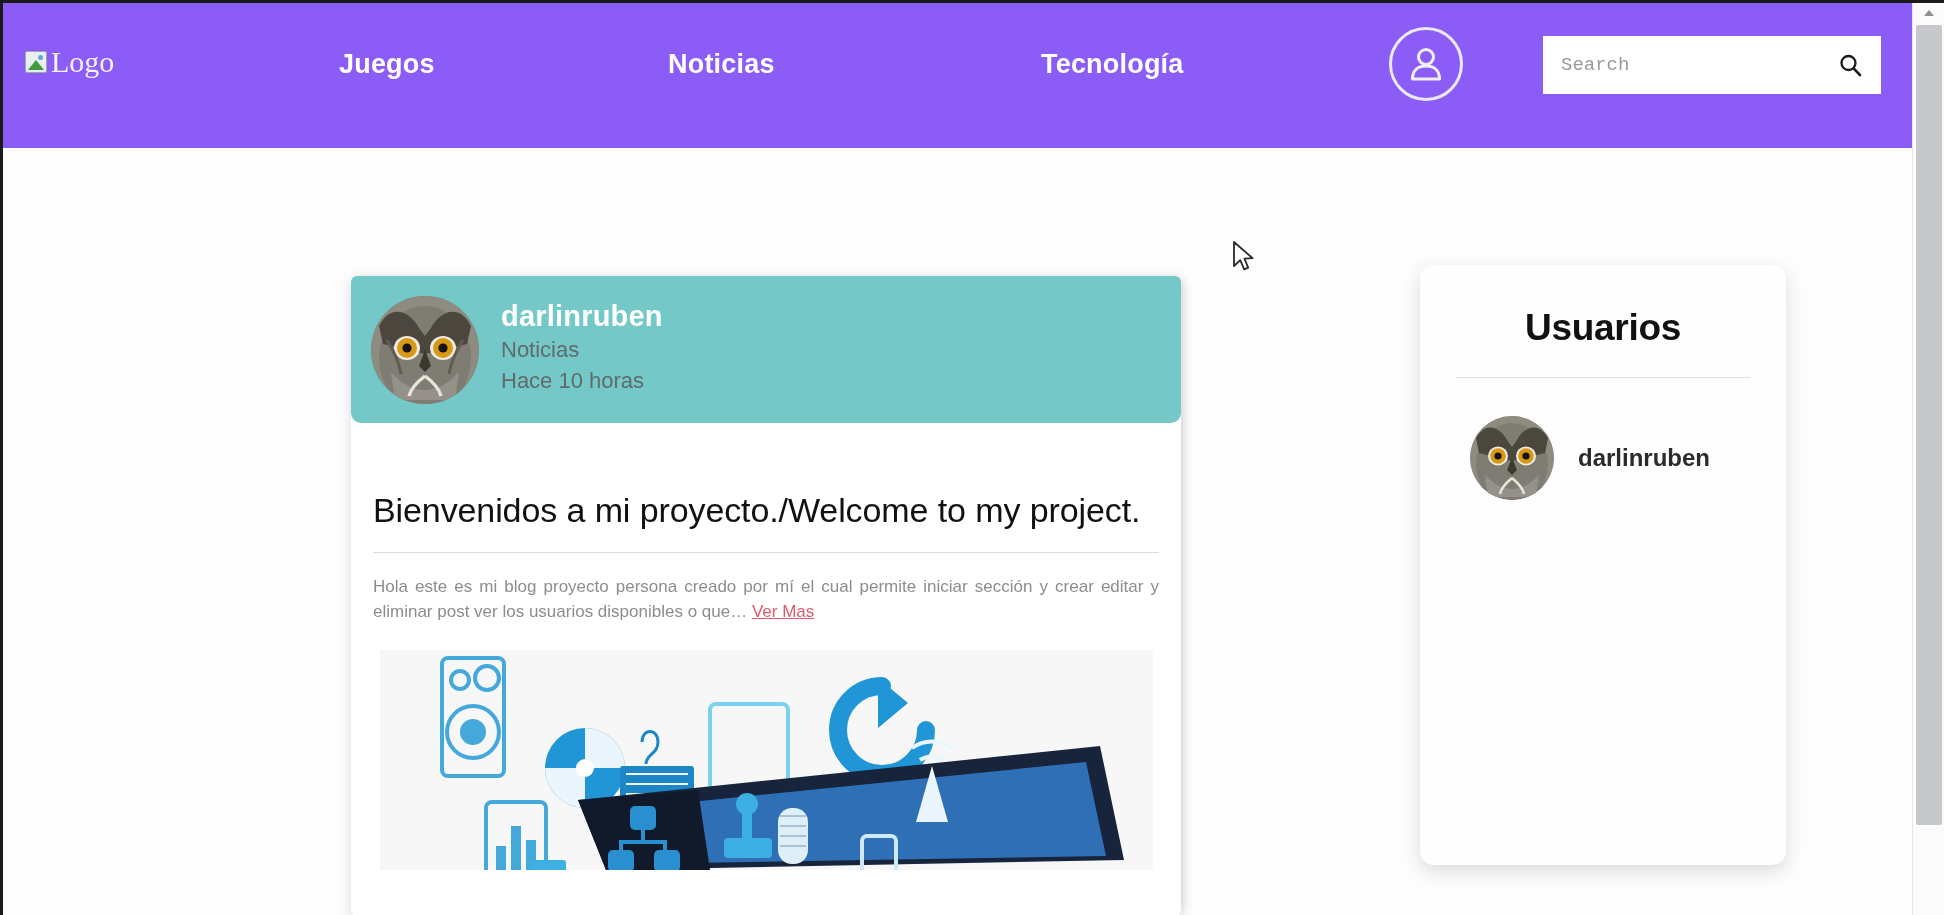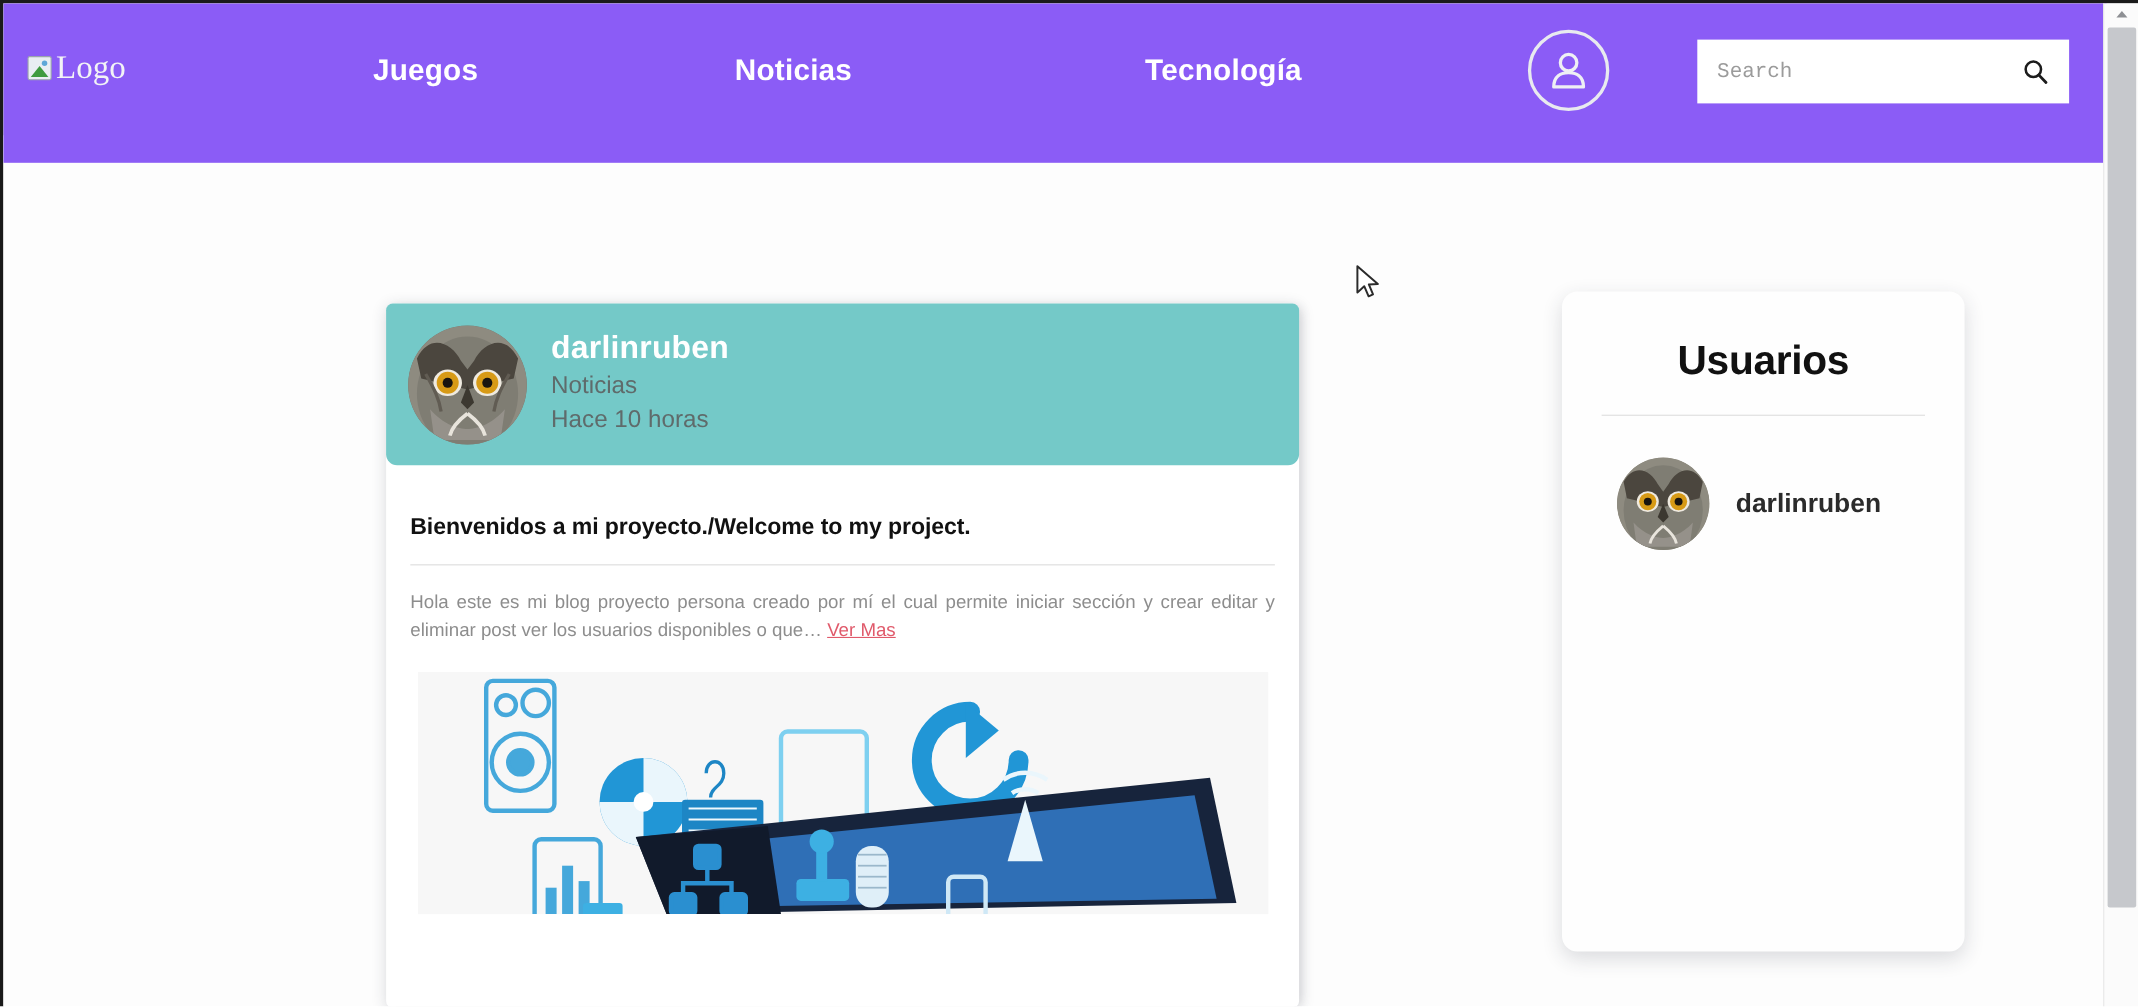--- a/index.html
+++ b/index.html
@@ -175,25 +175,26 @@
     letter-spacing:0.2px;
   }
   .post-cat, .post-time {
     font-size:22px;
     color:#5f6b6b;
     line-height:1.42;
   }
 
   .post-body { padding:44px 22px 0 22px; }
   .post-title {
-    font-size:21px;
-    font-weight:bold;
+    font-size:34px;
+    font-weight:normal;
     color:#111111;
     padding:0 0 22px 0;
     letter-spacing:-0.1px;
+    margin-top:24px;
   }
   .post-divider {
     height:1px;
     background:#dcdcdc;
     margin:0 0 22px 0;
   }
   .post-text {
     font-size:17px;
     line-height:1.45;
     color:#8d8d8d;

